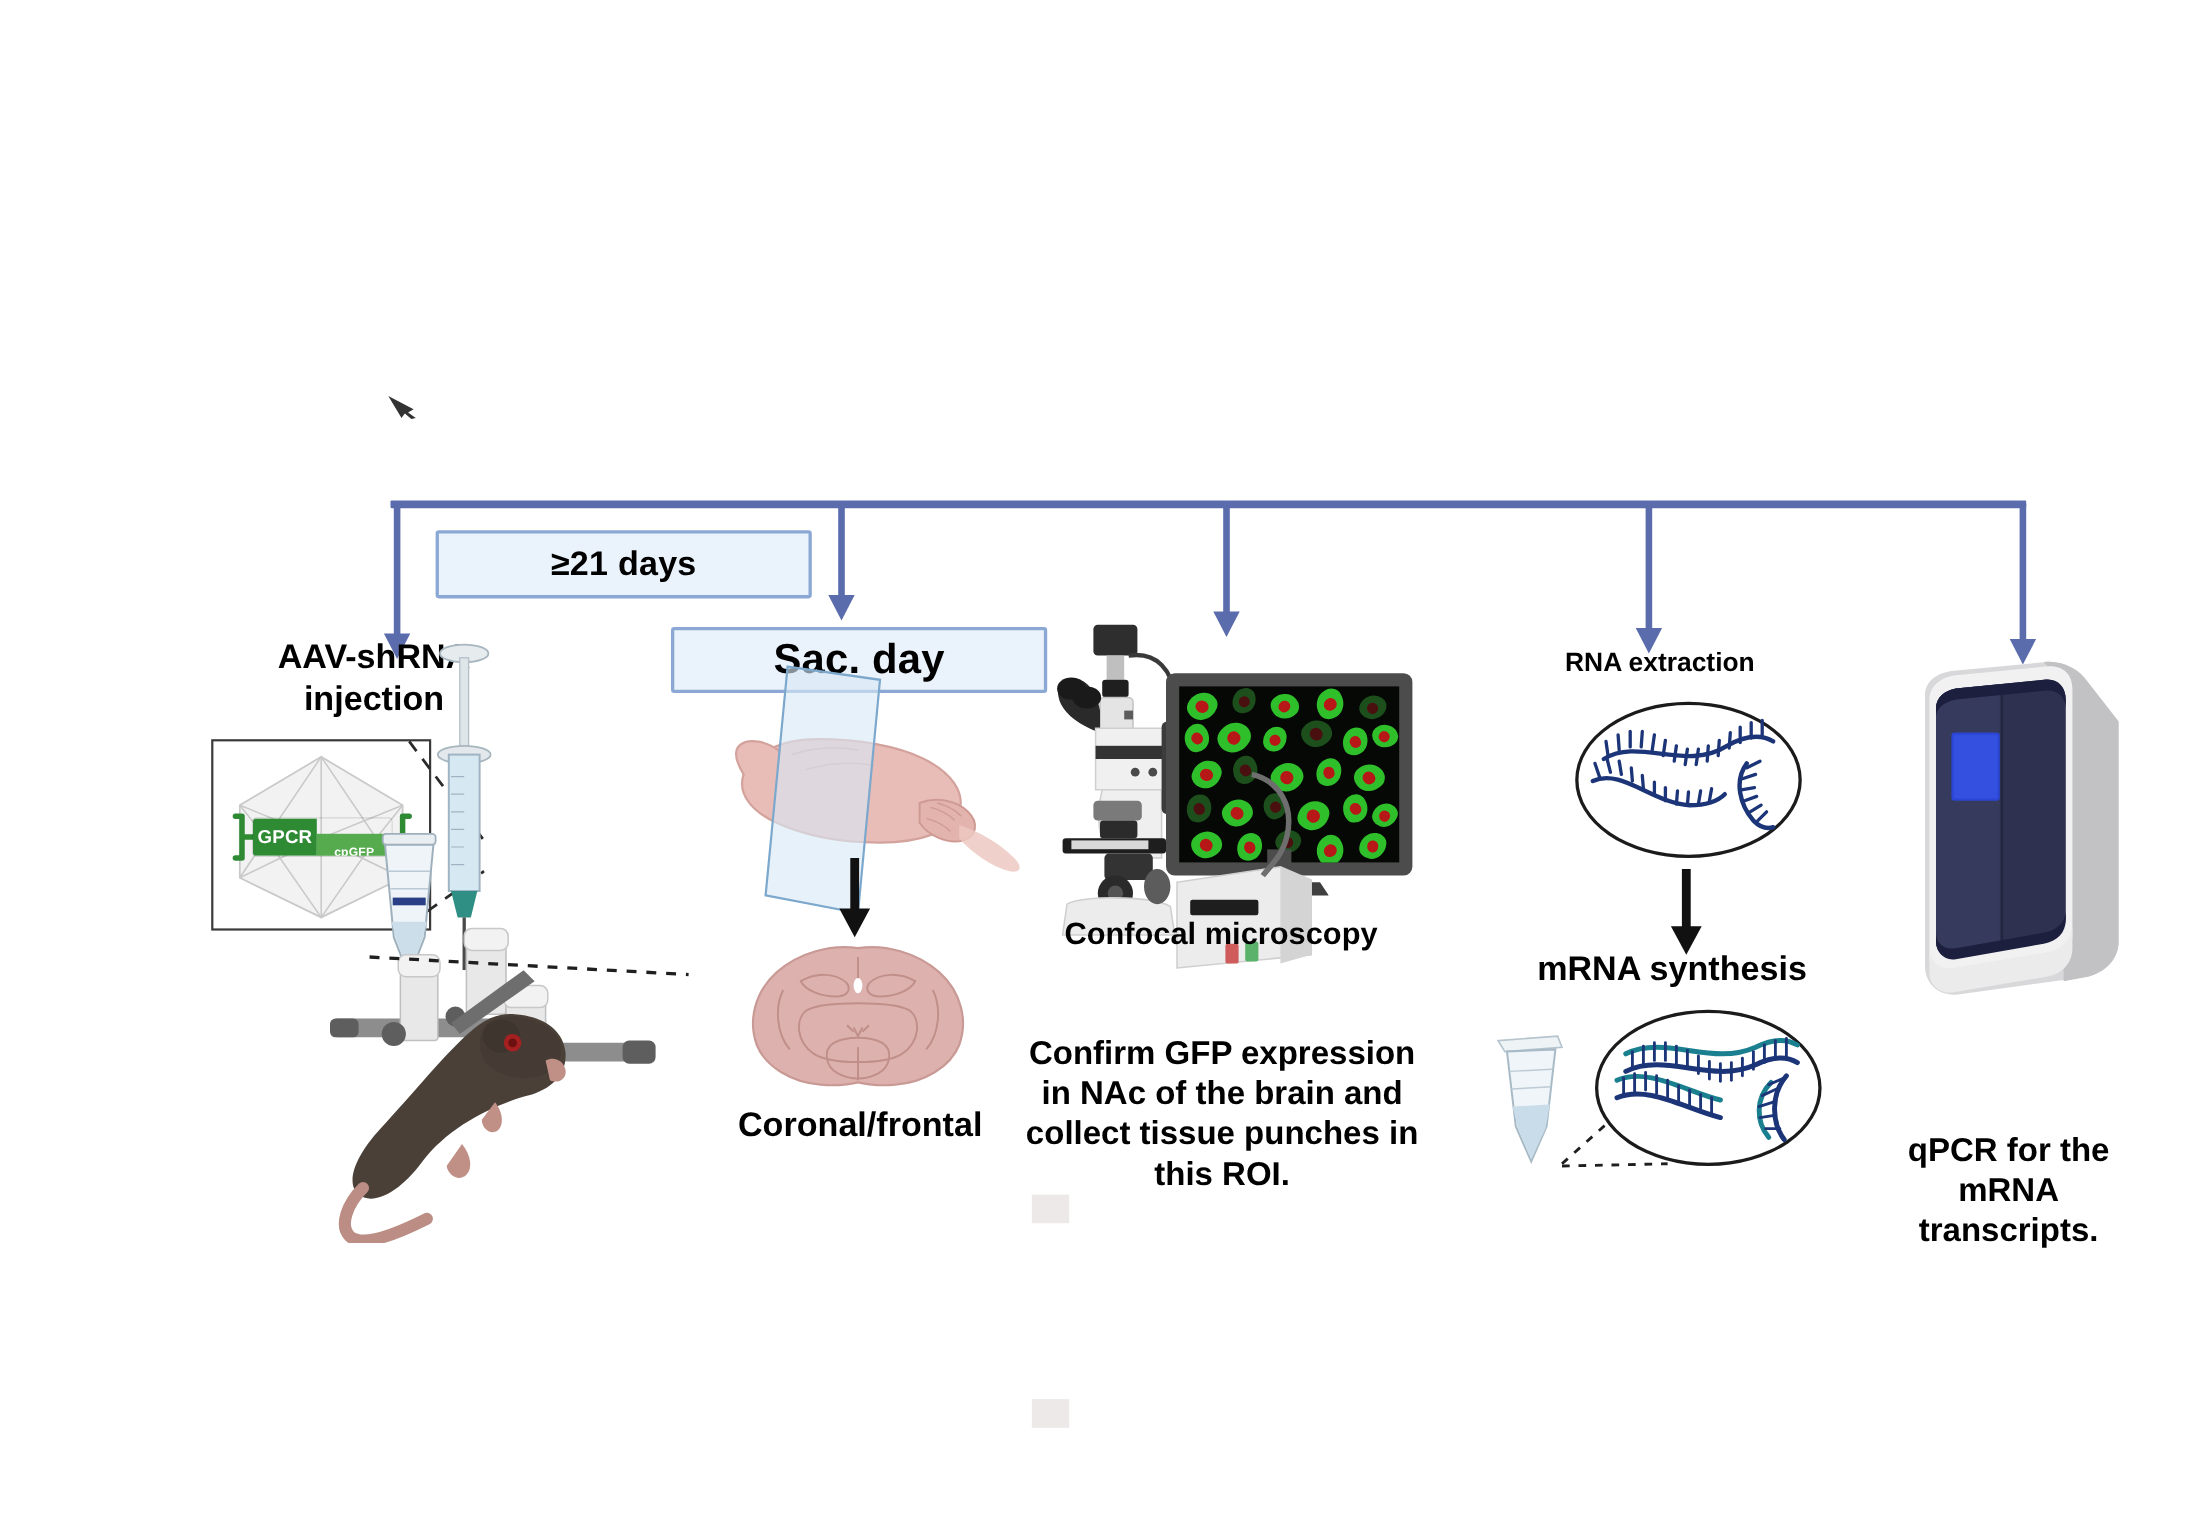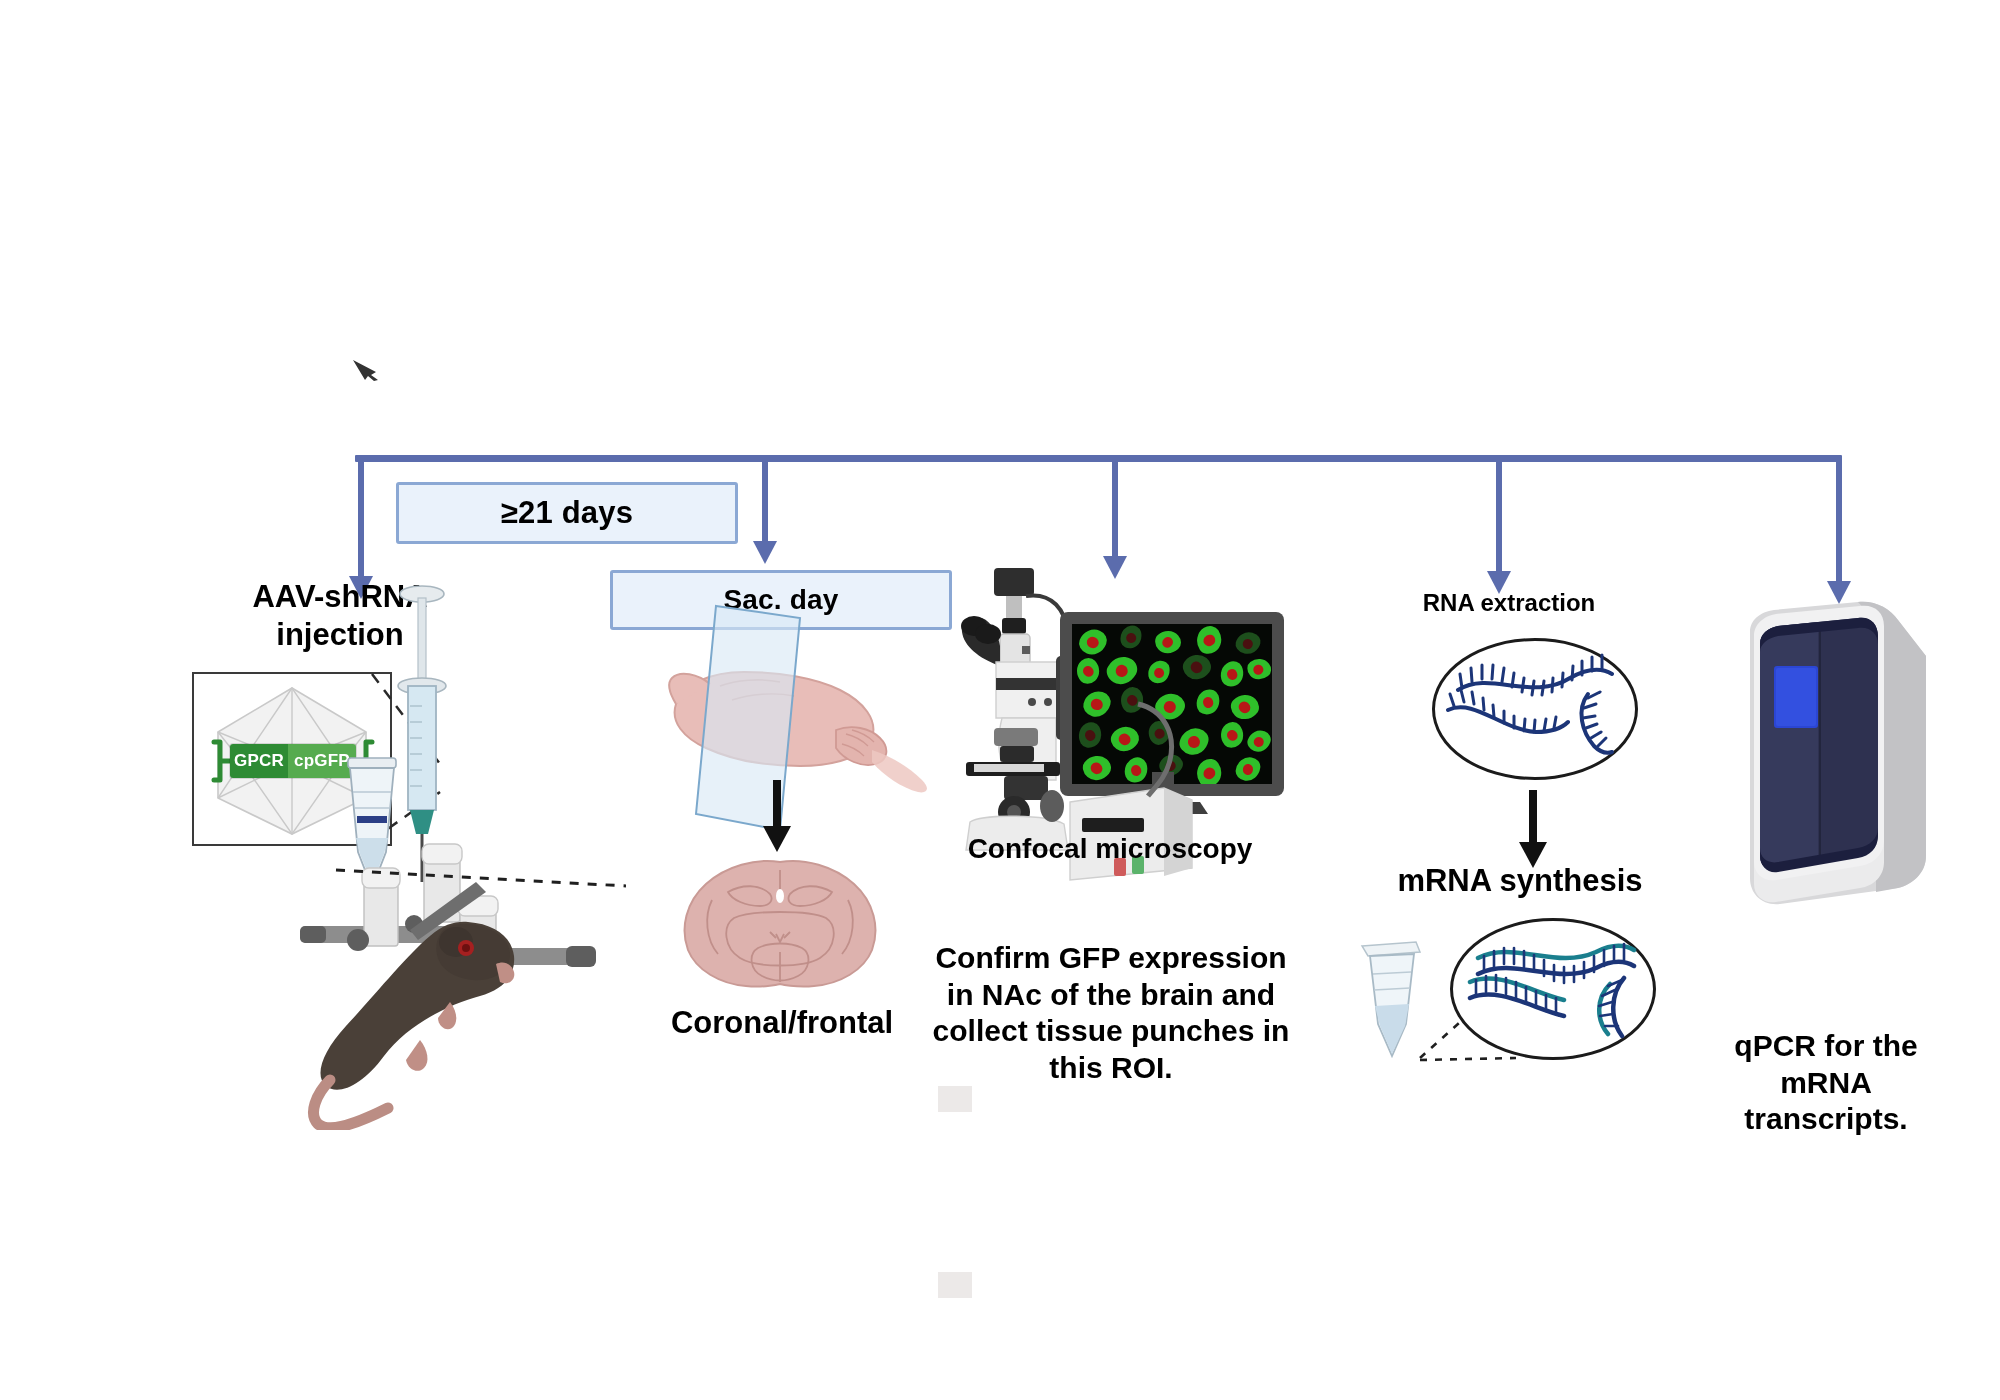--- a/index.html
+++ b/index.html
@@ -140,21 +140,21 @@
     <div class="shaft"></div>
       <div class="arrowhead"></div>
   </div>
   <div class="abs tick" style="left:1836px; top:458px; height:125px;">
     <div class="shaft"></div>
       <div class="arrowhead"></div>
   </div>
 
   <div class="abs phase-box" style="left:396px; top:482px; width:336px; height:56px; font-size:31px;">≥21 days</div>
 
-  <div class="abs phase-box" style="left:610px; top:570px; width:336px; height:54px; font-size:28px;">Sac. day</div>
+  <div class="abs phase-box" style="left:610px; top:570px; width:336px; height:54px; font-size:38px;">Sac. day</div>
 
   <div class="abs label" style="left:195px; top:578px; width:290px; font-size:31px;">AAV-shRNA
 injection</div>
 
   <div class="abs capsid-box" style="left:192px; top:672px; width:196px; height:170px;">
     <svg width="196" height="170" viewBox="0 0 196 170">
       <g stroke="#c9c9c9" stroke-width="1.6" fill="#f2f2f2">
         <polygon points="98,14 172,58 172,124 98,160 24,124 24,58"></polygon>
       </g>
       <g stroke="#c9c9c9" stroke-width="1.4" fill="none">
@@ -167,21 +167,21 @@
         <path d="M98,14 L98,88 L98,160"></path>
       </g>
     </svg>
     
     <svg class="abs" style="left:14px; top:62px;" width="170" height="50" viewBox="0 0 170 50">
       <path d="M12,6 L12,44 M12,25 L24,25 M12,6 L6,6 M12,44 L6,44" stroke="#2e8b34" stroke-width="5" fill="none" stroke-linecap="round"></path>
       <path d="M158,6 L158,44 M158,25 L146,25 M158,6 L164,6 M158,44 L164,44" stroke="#2e8b34" stroke-width="5" fill="none" stroke-linecap="round"></path>
     </svg>
     <div class="construct" style="left:36px; top:70px; width:126px; height:34px;">
       <div class="seg seg-gpcr" style="width:58px; height:34px; font-size:17px;">GPCR</div>
-      <div class="seg seg-cpgfp" style="width:68px; height:34px; font-size:17px;">cpGFP</div>
+      <div class="seg seg-cpgfp" style="width:68px; height:34px; font-size:11px;margin-top:14px;">cpGFP</div>
     </div>
   </div>
 
   <svg class="abs" style="left:370px; top:672px;" width="130" height="200" viewBox="0 0 130 200">
     <path d="M2,2 L70,92" stroke="#2a2a2a" stroke-width="2.5" fill="none" stroke-dasharray="11 9"></path>
     <path d="M2,168 L70,120" stroke="#2a2a2a" stroke-width="2.5" fill="none" stroke-dasharray="11 9"></path>
   </svg>
 
   <svg class="abs" style="left:326px; top:756px;" width="92" height="150" viewBox="0 0 92 150">
     <rect x="22" y="2" width="48" height="10" rx="3" fill="#e9eef2" stroke="#9fb0bd" stroke-width="1.6"></rect>

